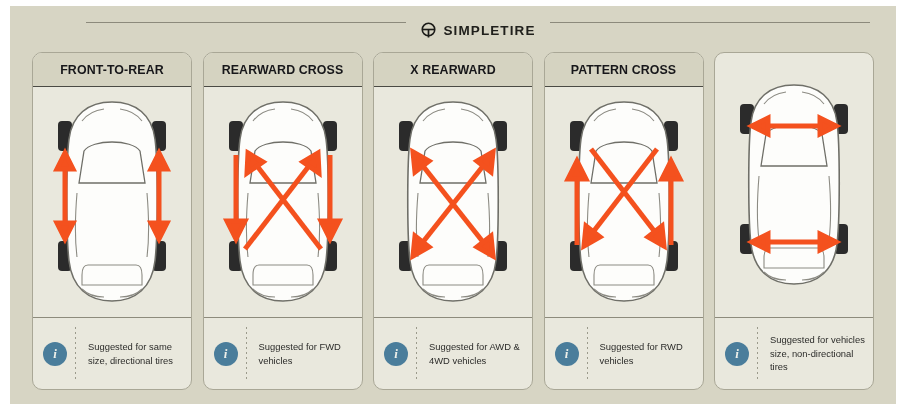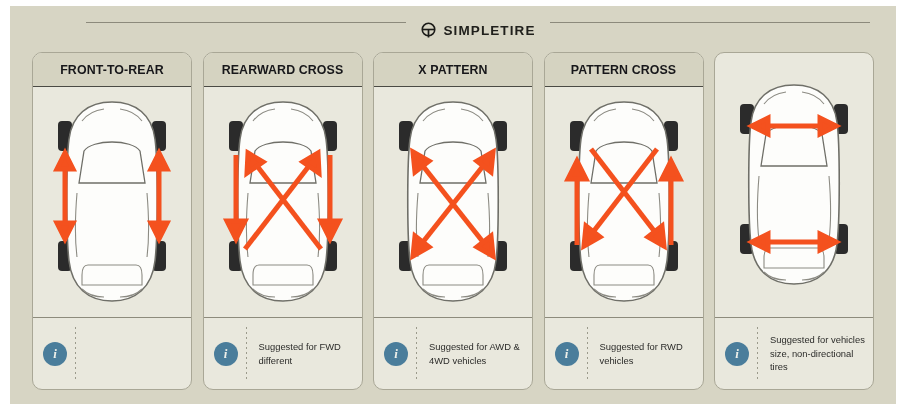--- a/index.html
+++ b/index.html
@@ -203,20 +203,21 @@
             <polygon points="19,140 27,124 11,124"></polygon>
             <line x1="113" y1="66" x2="113" y2="128"></line>
             <polygon points="113,54 121,70 105,70"></polygon>
             <polygon points="113,140 121,124 105,124"></polygon>
           </g>
         </svg>
       </div>
       <div class="card-footer">
         <span class="info-icon">i</span>
         <span class="dot-divider"></span>
+        <span class="footer-text">Suggested for same size, directional tires</span>
       </div>
     </div>
 
     <div class="card">
       <div class="card-header">
         <span class="card-title">REARWARD CROSS</span>
       </div>
       <div class="card-body">
         <svg class="diagram" viewBox="0 0 132 206" xmlns="http://www.w3.org/2000/svg">
           <g>
@@ -242,27 +243,27 @@
             <line x1="28" y1="150" x2="95" y2="63"></line>
             <polygon points="101,54 102,74 86,63"></polygon>
             <line x1="104" y1="150" x2="37" y2="63"></line>
             <polygon points="31,54 46,63 30,74"></polygon>
           </g>
         </svg>
       </div>
       <div class="card-footer">
         <span class="info-icon">i</span>
         <span class="dot-divider"></span>
-        <span class="footer-text">Suggested for FWD different</span>
+        <span class="footer-text">Suggested for FWD vehicles</span>
       </div>
     </div>
 
     <div class="card">
       <div class="card-header">
-        <span class="card-title">X PATTERN</span>
+        <span class="card-title">X REARWARD</span>
       </div>
       <div class="card-body">
         <svg class="diagram" viewBox="0 0 132 206" xmlns="http://www.w3.org/2000/svg">
           <g>
             <rect x="12" y="22" width="14" height="30" rx="4" fill="#2b2b2b"></rect>
             <rect x="106" y="22" width="14" height="30" rx="4" fill="#2b2b2b"></rect>
             <rect x="12" y="142" width="14" height="30" rx="4" fill="#2b2b2b"></rect>
             <rect x="106" y="142" width="14" height="30" rx="4" fill="#2b2b2b"></rect>
             <path d="M66 3 C42 3 26 16 23 40 C20 62 20 138 23 162 C26 188 42 202 66 202 C90 202 106 188 109 162 C112 138 112 62 109 40 C106 16 90 3 66 3 Z" fill="#fdfdfb" stroke="#6f6f68" stroke-width="1.6"></path>
             <path d="M38 52 C46 40 86 40 94 52 L99 84 L33 84 Z" fill="none" stroke="#6f6f68" stroke-width="1.3"></path>

